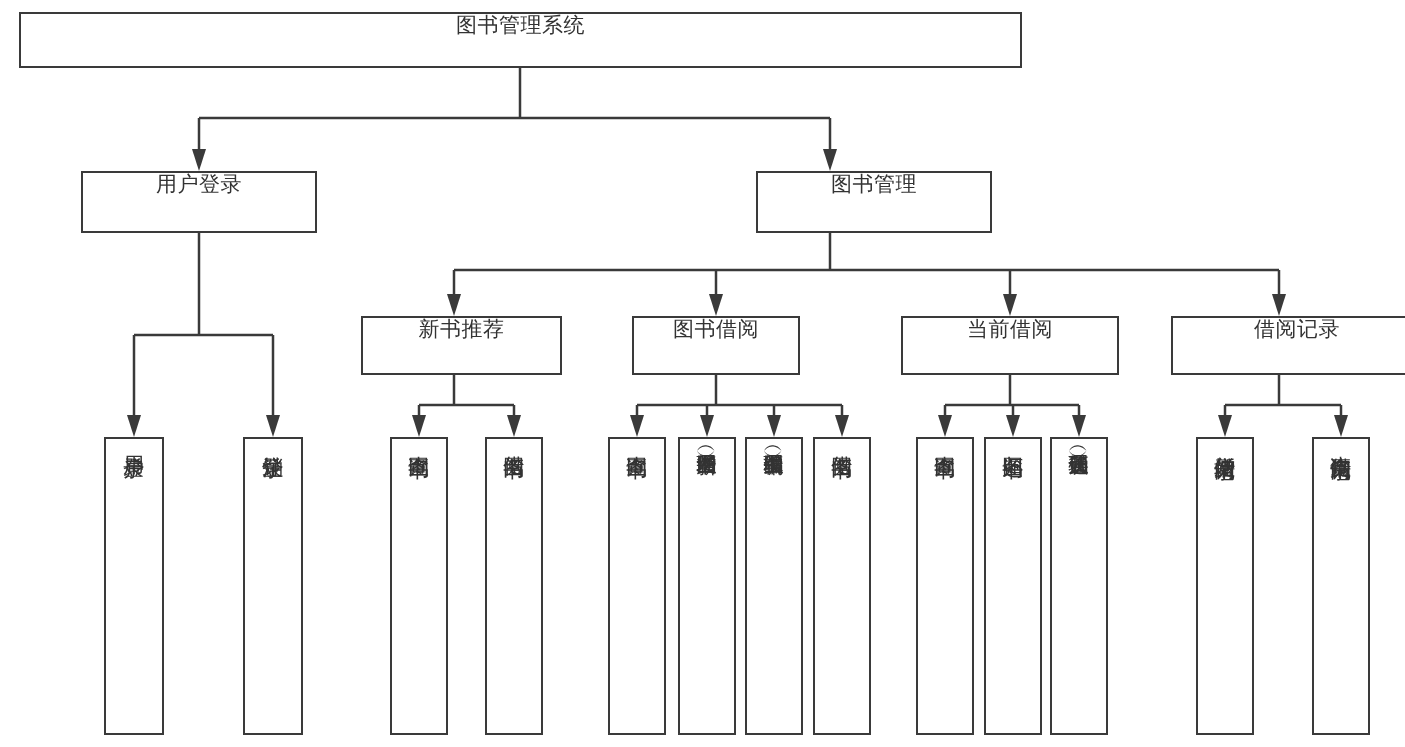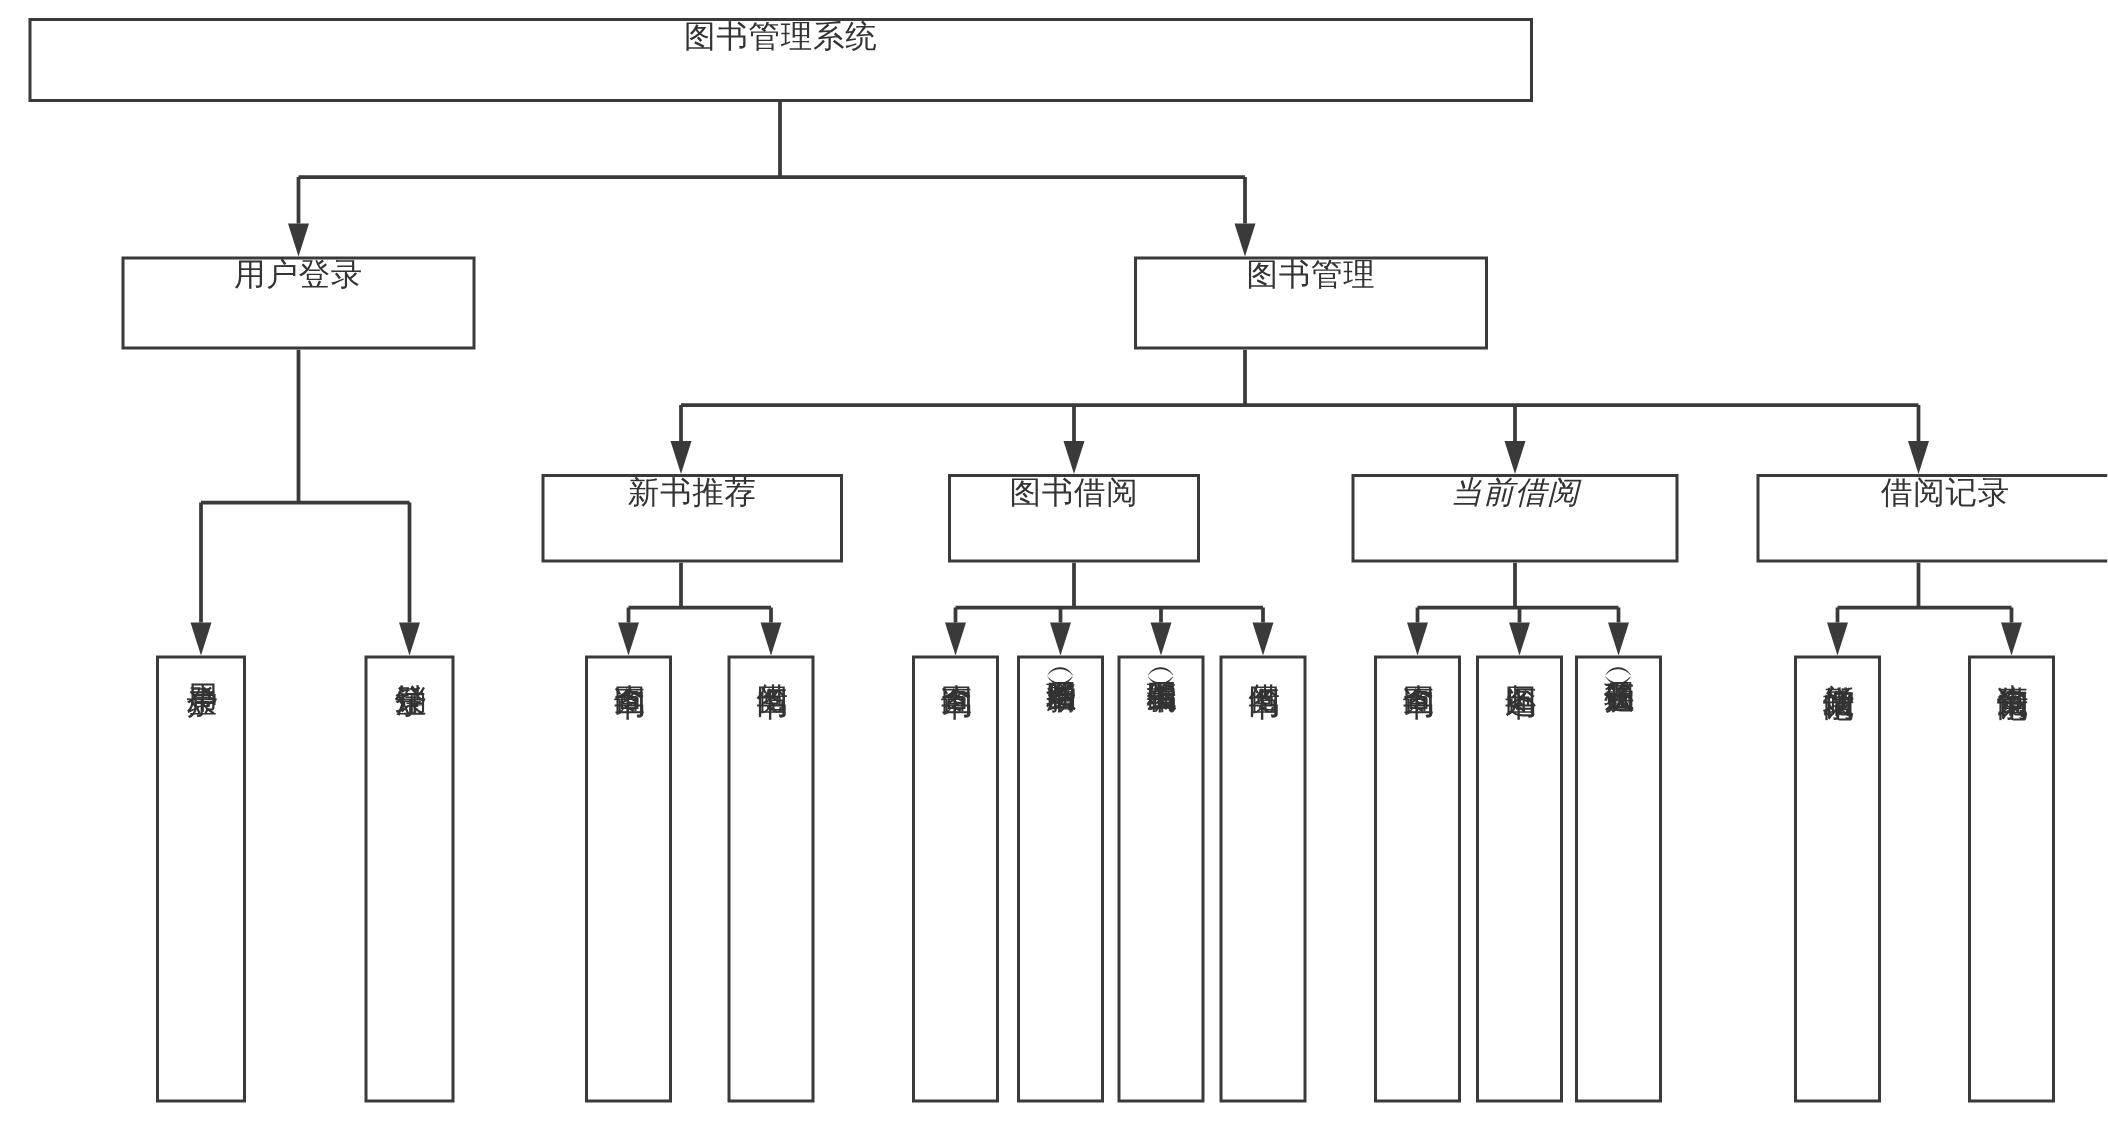--- a/index.html
+++ b/index.html
@@ -135,21 +135,21 @@
       </div>
       <div class="node-box" style="left: 712px; top: 171px; width: 236px; height: 62px; border-color: rgb(58, 58, 58); background: rgb(255, 255, 255); margin-left: 44px;">
         <span class="node-label" style="color: rgb(51, 51, 51);">图书管理</span>
       </div>
       <div class="node-box" style="left: 361px; top: 316px; width: 201px; height: 59px; border-color: rgb(58, 58, 58); background: rgb(255, 255, 255);">
         <span class="node-label" style="color: rgb(51, 51, 51);">新书推荐</span>
       </div>
       <div class="node-box" style="left: 632px; top: 316px; width: 168px; height: 59px; border-color: rgb(58, 58, 58); background: rgb(255, 255, 255);">
         <span class="node-label" style="color: rgb(51, 51, 51);">图书借阅</span>
       </div>
-      <div class="node-box" style="left: 901px; top: 316px; width: 218px; height: 59px; border-color: rgb(58, 58, 58); background: rgb(255, 255, 255); font-style: italic;">
+      <div class="node-box" style="left: 901px; top: 316px; width: 218px; height: 59px; border-color: rgb(58, 58, 58); background: rgb(255, 255, 255);">
         <span class="node-label" style="color: rgb(51, 51, 51);">当前借阅</span>
       </div>
       <div class="node-box" style="left: 1171px; top: 316px; width: 252px; height: 59px; border-color: rgb(58, 58, 58); background: rgb(255, 255, 255);">
         <span class="node-label" style="color: rgb(51, 51, 51);">借阅记录</span>
       </div>
       <div class="node-box vertical" style="left: 104px; top: 437px; width: 60px; height: 298px; border-color: rgb(58, 58, 58); background: rgb(255, 255, 255);">
         <span class="node-label" style="color: rgb(51, 51, 51);">用户登录</span>
       </div>
       <div class="node-box vertical" style="left: 243px; top: 437px; width: 60px; height: 298px; border-color: rgb(58, 58, 58); background: rgb(255, 255, 255);">
         <span class="node-label" style="color: rgb(51, 51, 51);">注销登录</span>

